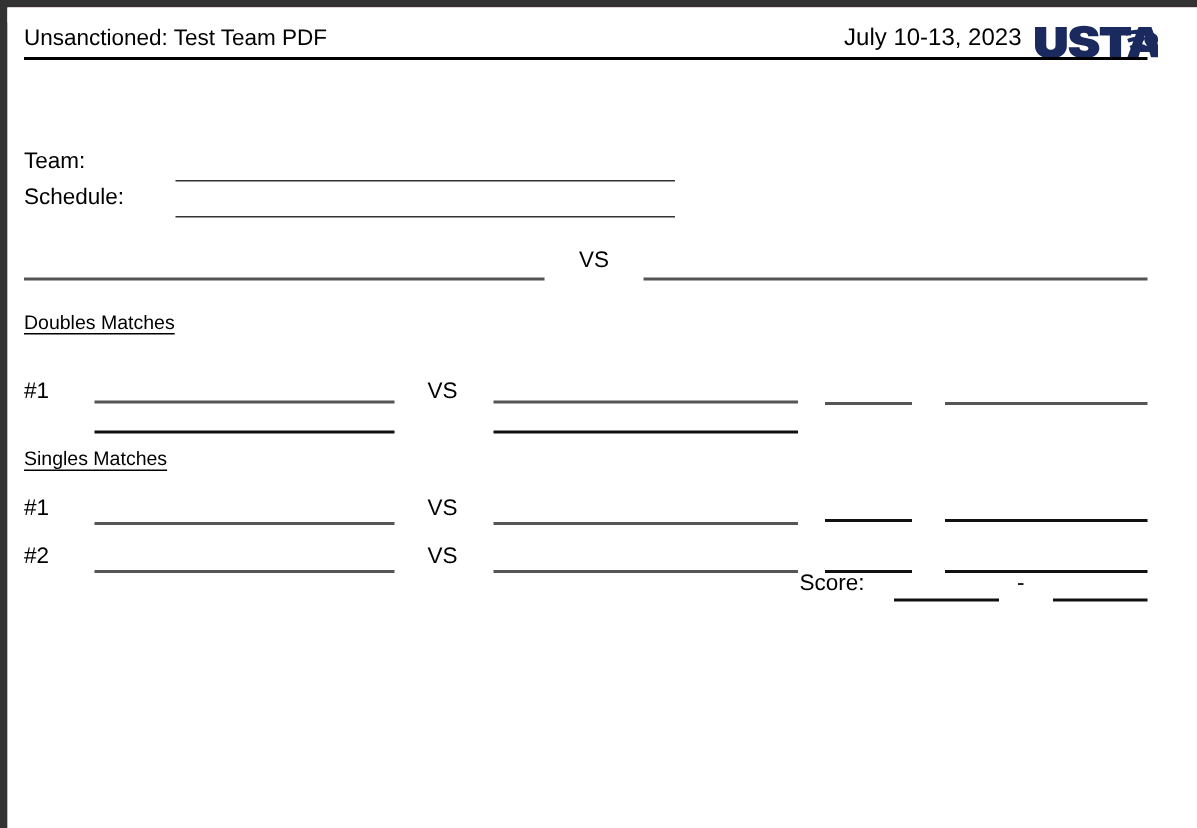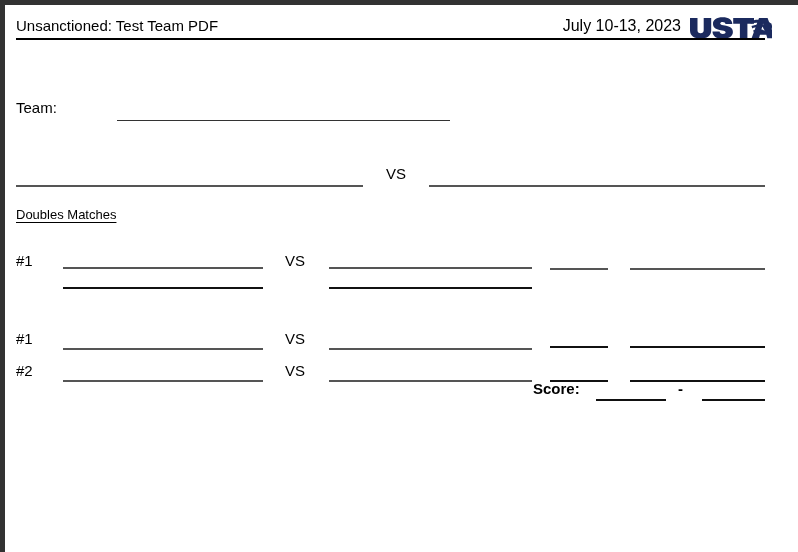--- a/index.html
+++ b/index.html
@@ -174,21 +174,20 @@
   .side-right { left:313px; width:203px; }
   .score-short { left:534px; width:58px; }
   .score-long  { left:614px; width:135px; }
 
   
   #score-row {
     position:absolute;
     left:11px; top:375px;
     width:749px;
     height:22px;
-    font-weight:bold;
   }
   #score-label {
     position:absolute;
     left:517px; top:0;
     font-size:15px;
     color:#000000;
     white-space:nowrap;
   }
   #score-blank-a {
     position:absolute;
@@ -248,20 +247,24 @@
       </div>
     </div>
     <div id="header-rule"></div>
 
 
     <div class="field-row" style="top:94px;">
       <span class="field-label">Team:</span>
       <span class="field-blank"></span>
     </div>
 
+    <div class="field-row" style="top:118px;">
+      <span class="field-label">Schedule:</span>
+      <span class="field-blank"></span>
+    </div>
 
     <div id="teams-row">
       <span id="team-home-blank"></span>
       <span id="teams-vs">VS</span>
       <span id="team-away-blank"></span>
     </div>
 
     <div class="section-heading" style="top:202px;">Doubles Matches</div>
 
     <div class="match-row" style="top:247px; height:36px;">
@@ -272,20 +275,21 @@
 
       <span class="match-vs">VS</span>
 
       <span class="blank-line side-right" style="top:15px;"></span>
       <span class="blank-line side-right dark" style="top:35px;"></span>
 
       <span class="blank-line score-short" style="top:16px;"></span>
       <span class="blank-line score-long" style="top:16px;"></span>
     </div>
 
+    <div class="section-heading" style="top:293px;">Singles Matches</div>
 
     <div class="match-row" style="top:325px; height:24px;">
       <span class="match-num">#1</span>
 
       <span class="blank-line side-left" style="top:18px;"></span>
 
       <span class="match-vs">VS</span>
 
       <span class="blank-line side-right" style="top:18px;"></span>
 

